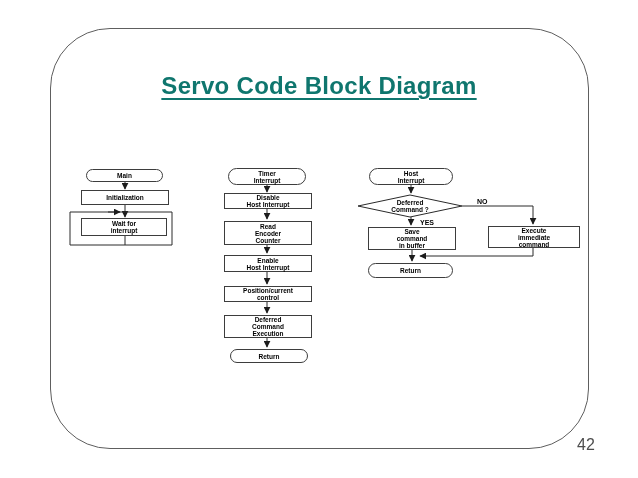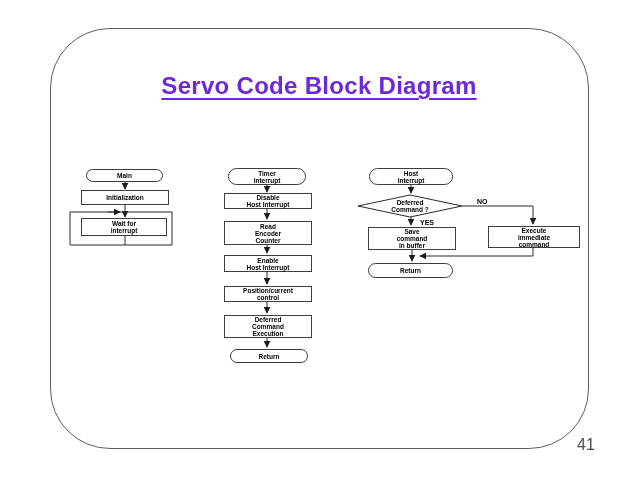--- a/index.html
+++ b/index.html
@@ -2,21 +2,21 @@
 <html><head>
 <meta charset="utf-8">
 <style>
   html,body{margin:0;padding:0;background:#ffffff;}
   body{width:638px;height:478px;position:relative;overflow:hidden;
        font-family:"Liberation Sans","DejaVu Sans",sans-serif;}
   .screen{position:absolute;left:0;top:0;width:638px;height:478px;background:#ffffff;}
   .slide-frame{position:absolute;left:50px;top:28px;width:537px;height:419px;
        border:1px solid #5e5e5e;border-radius:60px;background:transparent;}
   .title{position:absolute;left:50px;top:72px;width:538px;margin:0;
-       text-align:center;font-size:24px;font-weight:bold;color:#6d28d9;
+       text-align:center;font-size:24px;font-weight:bold;color:#0f766e;
        text-decoration:underline;text-decoration-thickness:2px;text-underline-offset:4px;
        letter-spacing:0.3px;}
   .connector-layer{position:absolute;left:0;top:0;width:638px;height:478px;}
   .node{position:absolute;background:#ffffff;border:1px solid #3d3d3d;
        display:flex;align-items:center;justify-content:center;box-sizing:border-box;}
   .terminal{border-radius:9px;}
   .node-label{font-size:6.5px;line-height:7px;font-weight:bold;color:#000;
        text-align:center;white-space:pre-line;}
   .decision-label{position:absolute;display:flex;align-items:center;justify-content:center;
        background:transparent;border:none;}
@@ -122,15 +122,15 @@
 immediate
 command</span>
   </div>
   <div class="node terminal" style="left:368px;top:263px;width:85px;height:15px;">
     <span class="node-label">Return</span>
   </div>
 
   <div class="edge-label" style="left:420px;top:219px;">YES</div>
   <div class="edge-label" style="left:477px;top:198px;">NO</div>
 
-  <div class="page-number">41</div>
+  <div class="page-number">42</div>
 
 </div>
 
 </body></html>

